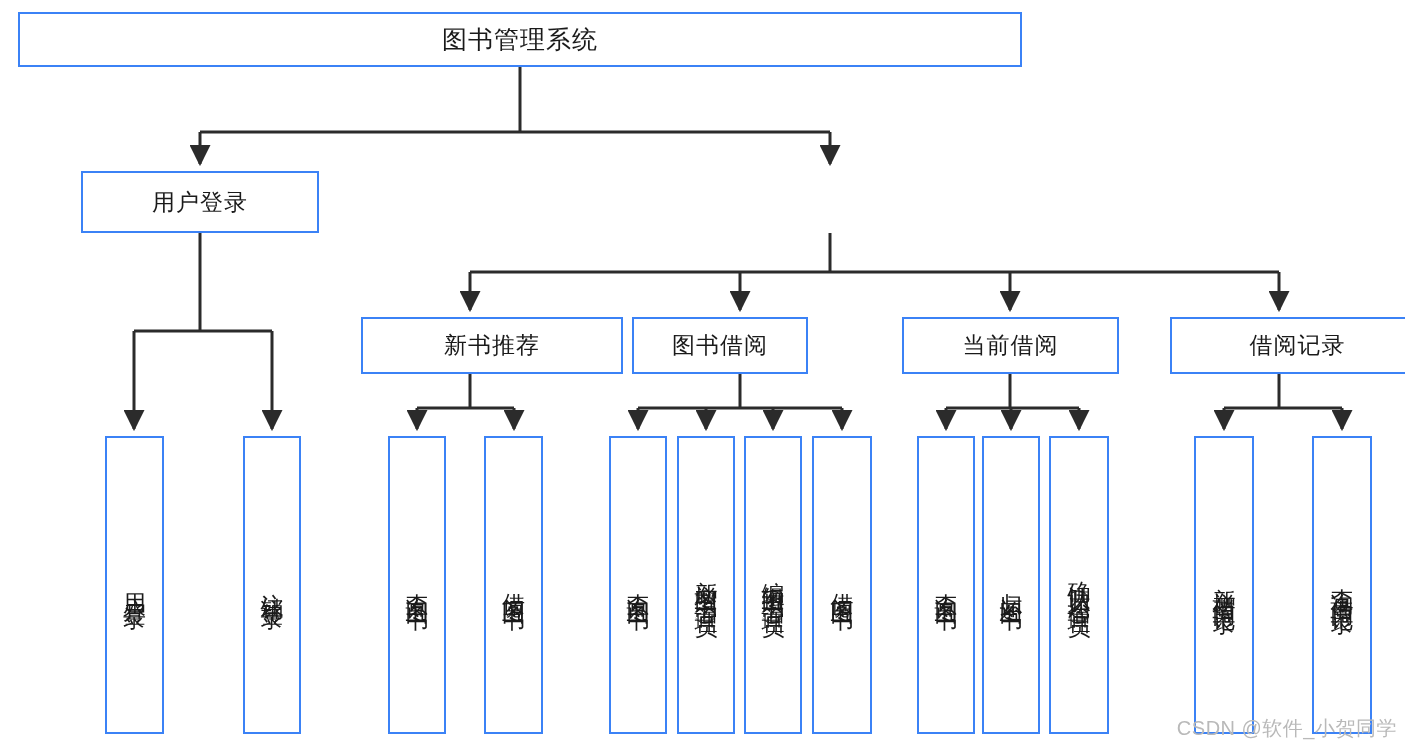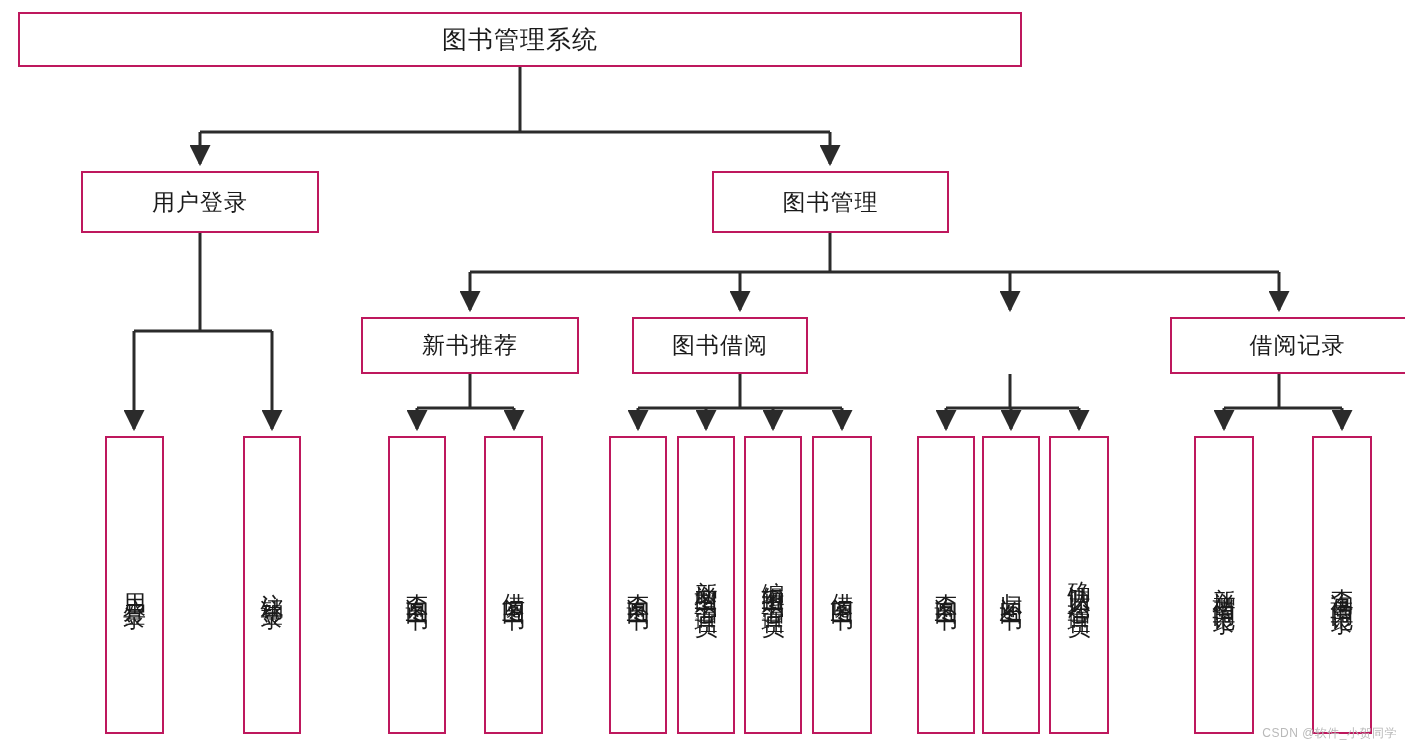--- a/index.html
+++ b/index.html
@@ -21,21 +21,21 @@
     position: absolute;
     left: 0;
     top: 0;
     width: 1405px;
     height: 747px;
     pointer-events: none;
   }
   .node {
     position: absolute;
     box-sizing: border-box;
-    border: 2px solid #be185d;
+    border: 2px solid #3b82f6;
     background: #ffffff;
     display: flex;
     align-items: center;
     justify-content: center;
     color: #1a1a1a;
   }
   .node.horiz {
     font-size: 23px;
     letter-spacing: 1px;
   }
@@ -50,21 +50,21 @@
     white-space: nowrap;
     display: block;
   }
   .node.title {
     font-size: 25px;
   }
   .watermark {
     position: absolute;
     right: 8px;
     bottom: 5px;
-    font-size: 12px;
+    font-size: 20px;
     color: #b9b9b9;
     white-space: nowrap;
     letter-spacing: 0.5px;
   }
 </style>
 </head>
 <body>
 
 <div id="canvas">
 
@@ -118,29 +118,29 @@
     </g>
   </svg>
 
   <div class="node horiz title" style="left: 18px; top: 12px; width: 1004px; height: 55px;">
     <span>图书管理系统</span>
   </div>
 
   <div class="node horiz" style="left: 81px; top: 171px; width: 238px; height: 62px;">
     <span>用户登录</span>
   </div>
-  <div class="node horiz" style="left: 712px; top: 171px; width: 237px; height: 62px;">
-    <span>图书管理</span>
-  </div>
 
-  <div class="node horiz" style="left: 361px; top: 317px; width: 218px; height: 57px;">
+  <div class="node horiz" style="left: 361px; top: 317px; width: 262px; height: 57px;">
     <span>新书推荐</span>
   </div>
   <div class="node horiz" style="left: 632px; top: 317px; width: 176px; height: 57px;">
     <span>图书借阅</span>
+  </div>
+  <div class="node horiz" style="left: 902px; top: 317px; width: 217px; height: 57px;">
+    <span>当前借阅</span>
   </div>
   <div class="node horiz" style="left: 1170px; top: 317px; width: 255px; height: 57px;">
     <span>借阅记录</span>
   </div>
 
   <div class="node vert" style="left: 105px; top: 436px; width: 59px; height: 298px;">
     <span class="vtext">用户登录</span>
   </div>
   <div class="node vert" style="left: 243px; top: 436px; width: 58px; height: 298px;">
     <span class="vtext">注销登录</span>

